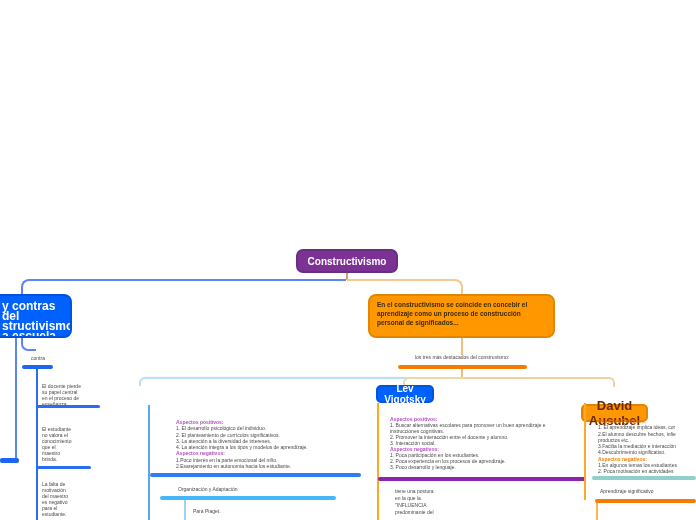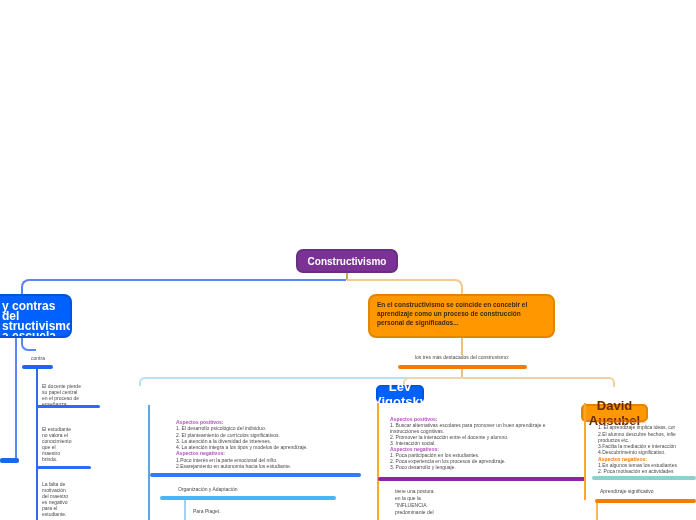--- a/index.html
+++ b/index.html
@@ -72,21 +72,21 @@
   <div class="abs" style="left:461px;top:338px;width:2px;height:17px;background:#ecc17e;"></div>
 
   <div class="abs lbl" style="left:362px;top:354px;width:200px;text-align:center;">los tres más destacados del construvismo:</div>
   <div class="abs" style="left:398px;top:365px;width:129px;height:4px;background:#f57c00;border-radius:2px;"></div>
   <div class="abs" style="left:461px;top:369px;width:2px;height:9px;background:#ecc17e;"></div>
 
   <div class="abs" style="left:139px;top:377px;width:323px;height:9px;border-top:2px solid #b5e0f5;border-left:2px solid #b5e0f5;border-top-left-radius:6px;"></div>
   <div class="abs" style="left:403px;top:377px;width:59px;height:10px;border-top:2px solid #ecd8a8;border-left:2px solid #ecd8a8;border-top-left-radius:6px;"></div>
   <div class="abs" style="left:462px;top:377px;width:153px;height:10px;border-top:2px solid #f3cf9b;border-right:2px solid #f3cf9b;border-top-right-radius:6px;"></div>
 
-  <div class="abs node" style="left:376px;top:385px;width:48px;height:18px;background:#0061ff;border:2px solid #0053dd;border-radius:5px;font-size:13px;">
+  <div class="abs node" style="left:376px;top:385px;width:58px;height:18px;background:#0061ff;border:2px solid #0053dd;border-radius:5px;font-size:10px;">
     <span>Lev Vigotsky</span>
   </div>
   <div class="abs node" style="left:581px;top:404px;width:67px;height:18px;background:#ff9800;border:2px solid #e28500;border-radius:5px;color:#6d2a00;font-size:13px;">
     <span>David Ausubel</span>
   </div>
 
   <div class="abs" style="left:148px;top:405px;width:2px;height:115px;background:#56a8ea;"></div>
   <div class="abs blk" style="left:176px;top:419px;width:192px;line-height:6.3px;">
     <div class="hviolet">Aspectos positivos:</div>
     <div class="pre">1. El desarrollo psicológico del individuo.

